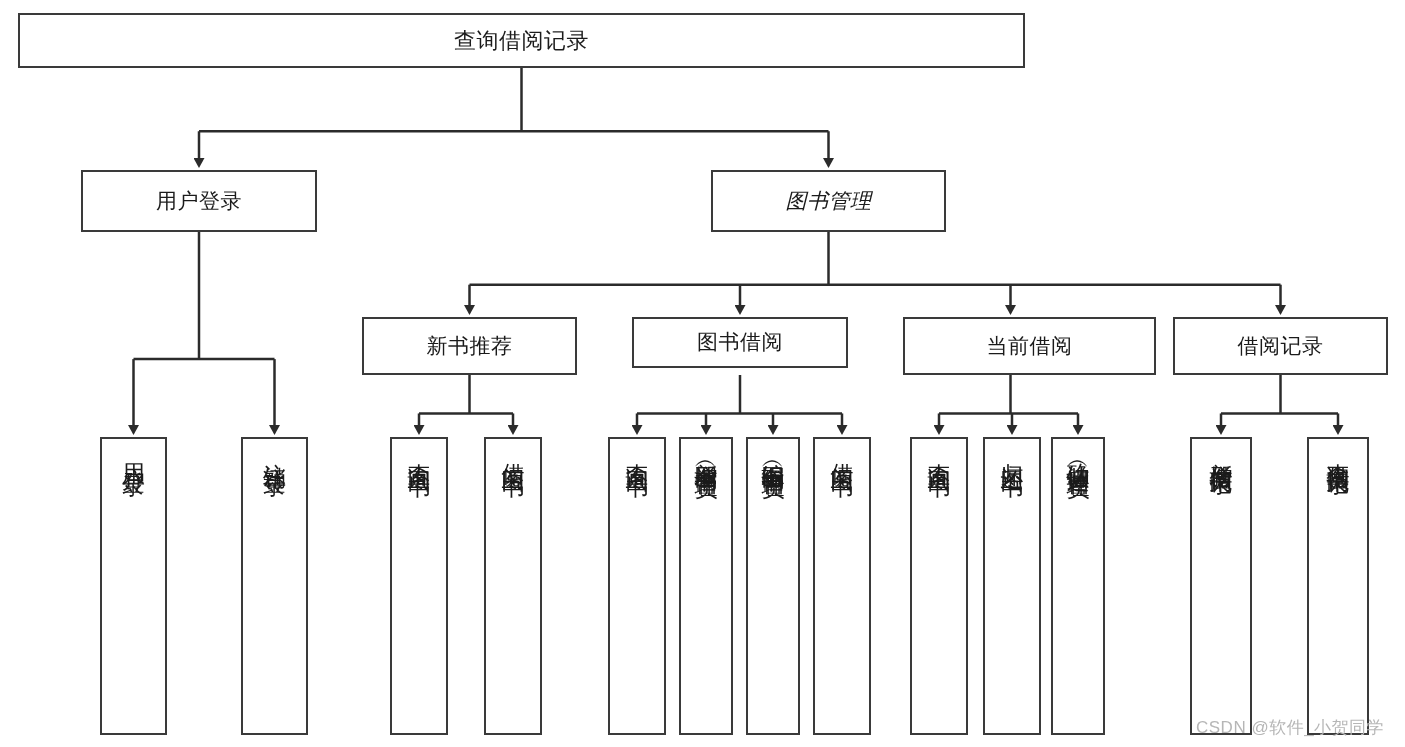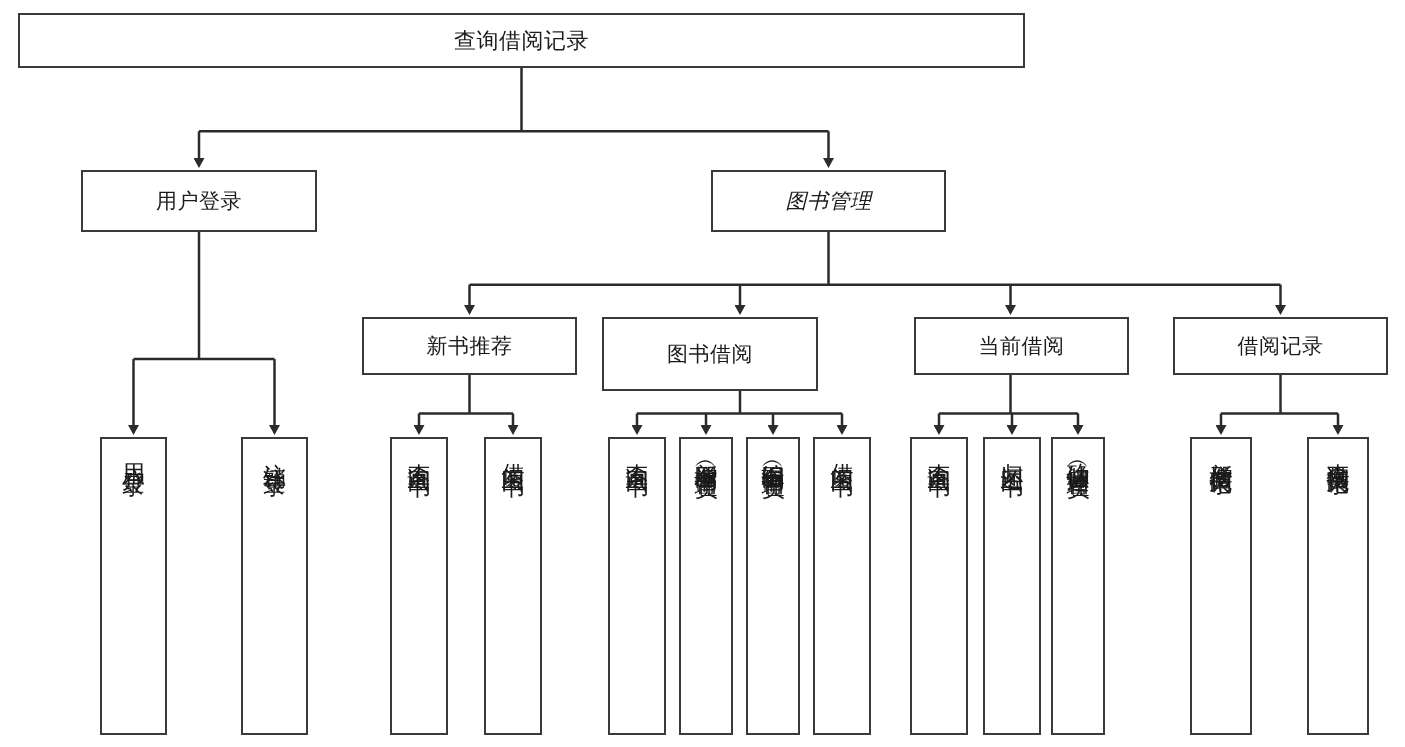--- a/index.html
+++ b/index.html
@@ -126,24 +126,24 @@
       </div>
       <div class="node horiz" style="left: 81px; top: 170px; width: 236px; height: 62px;">
         <span class="label">用户登录</span>
       </div>
       <div class="node horiz" style="left: 711px; top: 170px; width: 235px; height: 62px; font-style: italic;">
         <span class="label">图书管理</span>
       </div>
       <div class="node horiz" style="left: 362px; top: 317px; width: 215px; height: 58px;">
         <span class="label">新书推荐</span>
       </div>
-      <div class="node horiz" style="left: 602px; top: 317px; width: 216px; height: 74px;">
+      <div class="node horiz" style="left: 632px; top: 317px; width: 216px; height: 51px;">
         <span class="label">图书借阅</span>
       </div>
-      <div class="node horiz" style="left: 903px; top: 317px; width: 215px; height: 58px; margin-left: 11px;">
+      <div class="node horiz" style="left: 903px; top: 317px; width: 253px; height: 58px;">
         <span class="label">当前借阅</span>
       </div>
       <div class="node horiz" style="left: 1173px; top: 317px; width: 215px; height: 58px; align-items: center;">
         <span class="label">借阅记录</span>
       </div>
       <div class="node vert" style="left: 100px; top: 437px; width: 67px; height: 298px;">
         <span class="label">用户登录</span>
       </div>
       <div class="node vert" style="left: 241px; top: 437px; width: 67px; height: 298px;">
         <span class="label">注销登录</span>
@@ -176,13 +176,14 @@
         <span class="label">确认归还（管理员）</span>
       </div>
       <div class="node vert tall" style="left: 1190px; top: 437px; width: 62px; height: 298px;">
         <span class="label">新增借阅记录</span>
       </div>
       <div class="node vert tall" style="left: 1307px; top: 437px; width: 62px; height: 298px;">
         <span class="label">查询借阅记录</span>
       </div>
     </div>
 
+  <div class="watermark" style="left: 1196px; top: 716px;">CSDN @软件_小贺同学</div>
 </div>
 
 </body></html>

